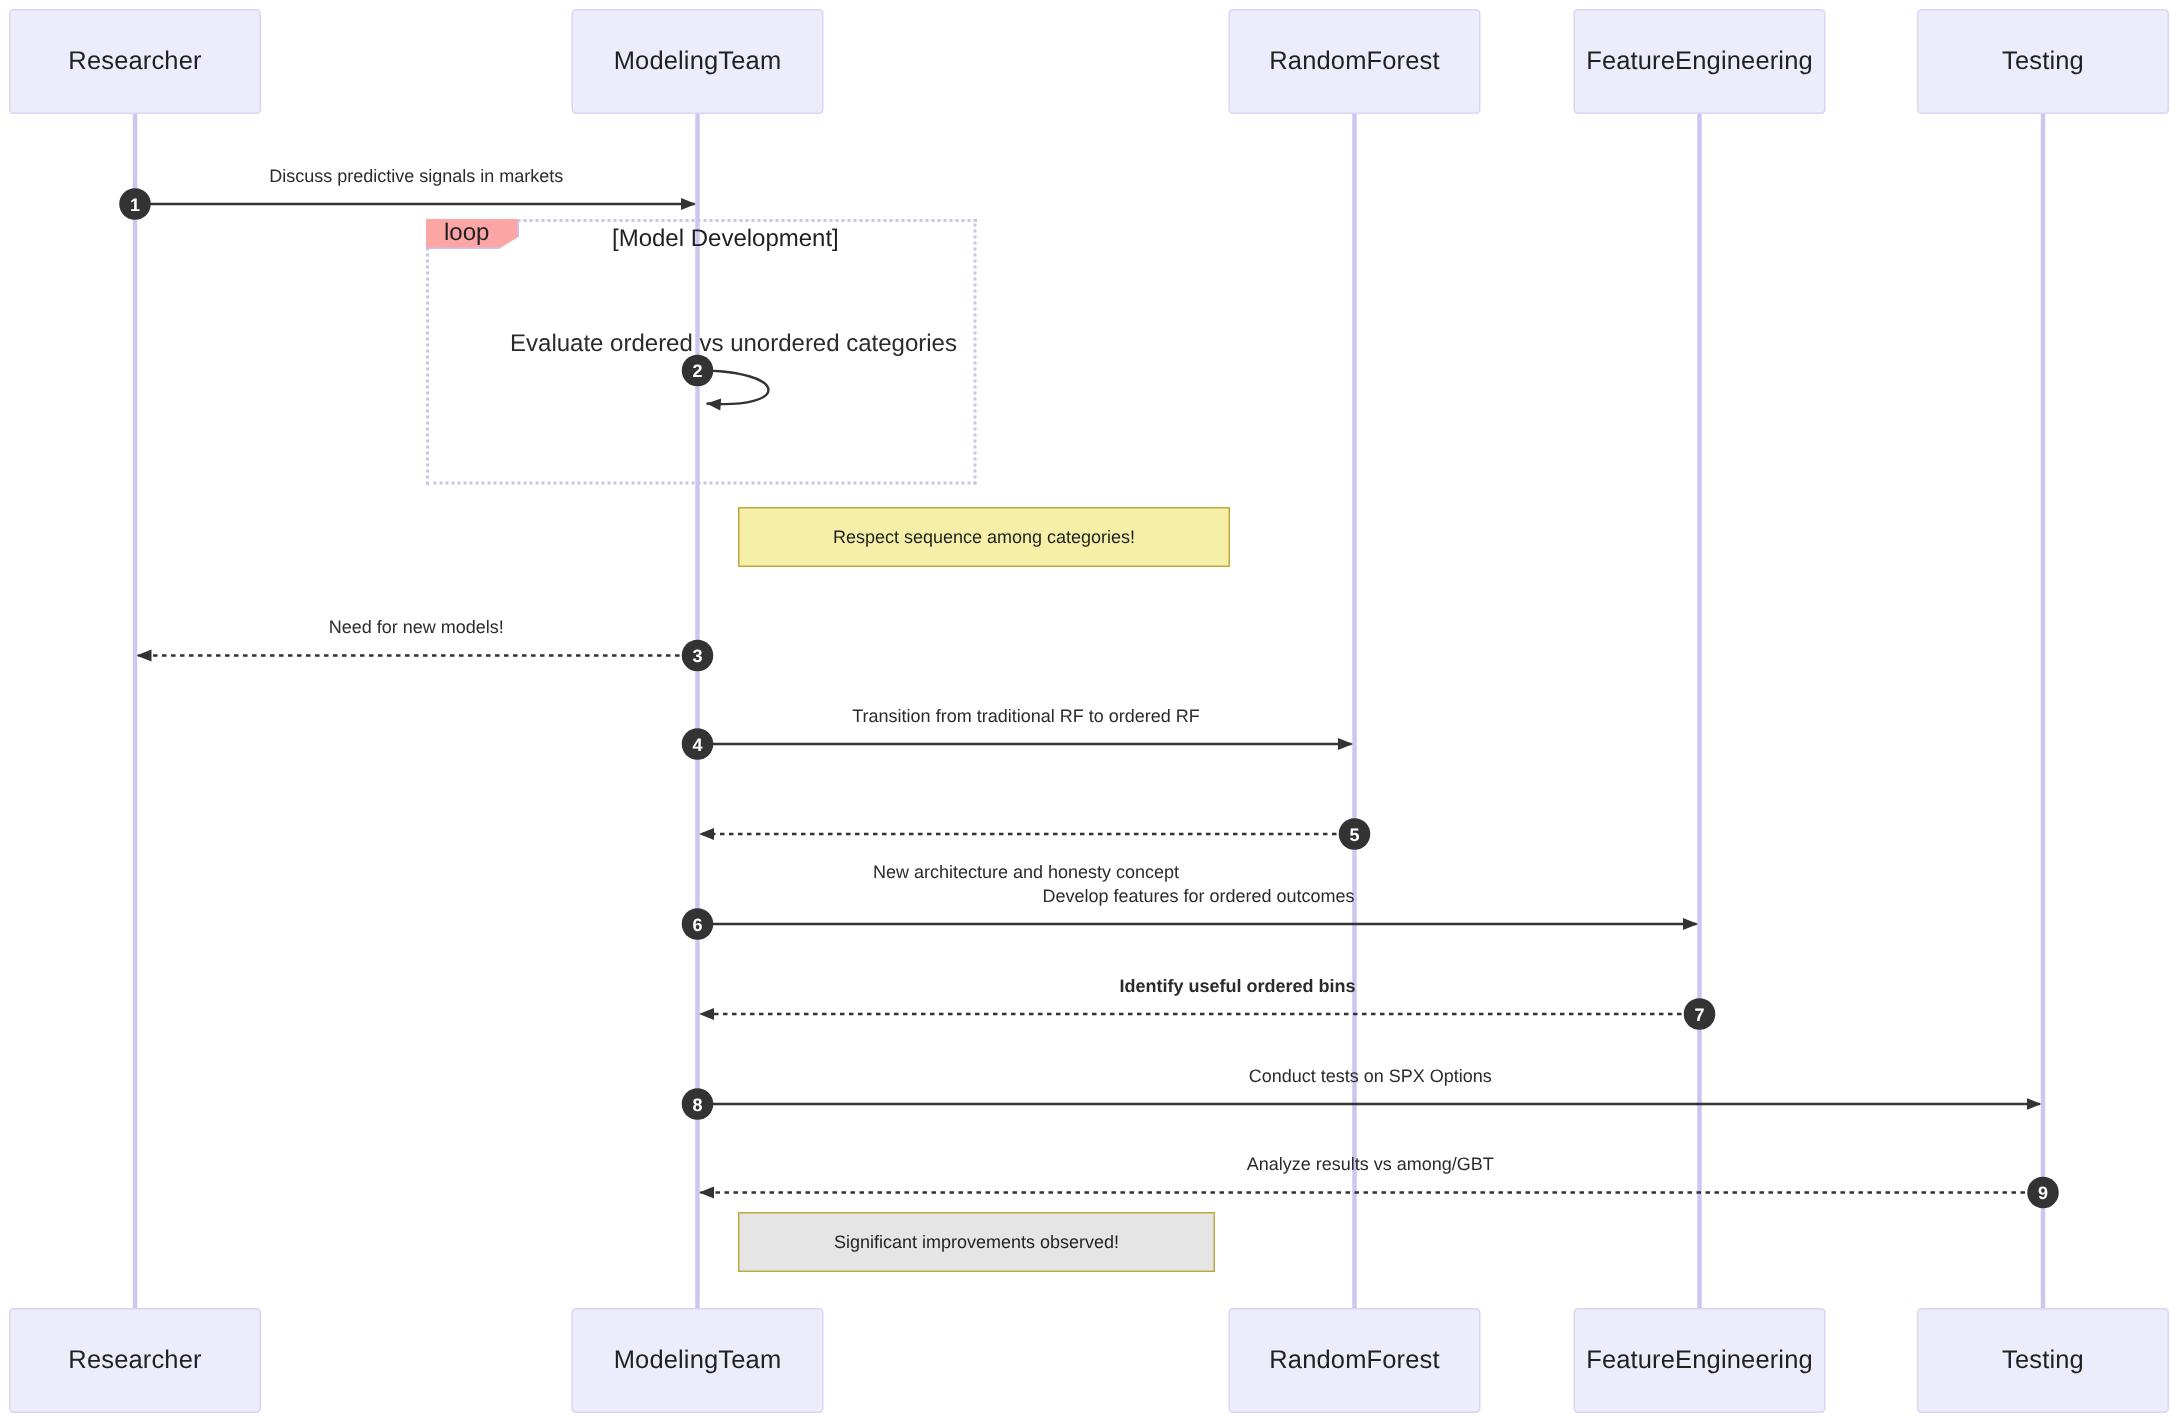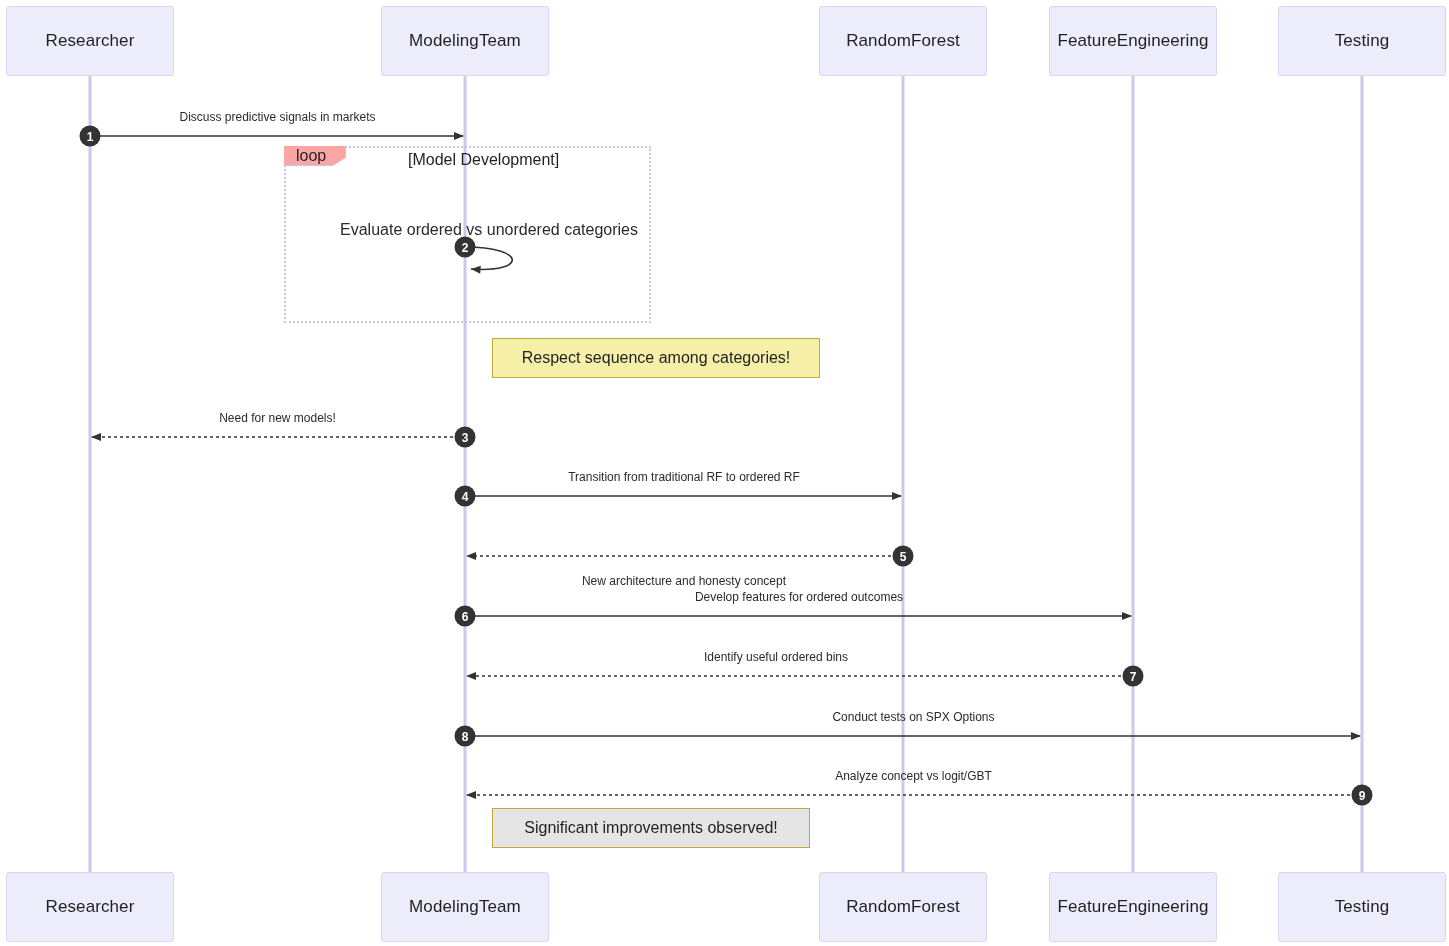--- a/index.html
+++ b/index.html
@@ -77,21 +77,21 @@
   .note-box {
     position: absolute;
     background: #F5EFA8;
     border: 1px solid #BFA93C;
     box-sizing: border-box;
     display: flex;
     align-items: center;
     justify-content: center;
   }
   .note-text {
-    font-size: 16px;
+    font-size: 12px;
     color: #1f2020;
     white-space: nowrap;
   }
   
   .msg-label {
     position: absolute;
     font-size: 12px;
     color: #2b2b2b;
     white-space: nowrap;
     transform: translateX(-50%);
@@ -211,23 +211,23 @@
   </div>
   <div class="loop-title" id="loop-title" style="left: 408px; top: 151px;">[Model Development]</div>
 
   <div id="msg-labels">
       <div class="msg-label" style="left: 277.5px; top: 110px;">Discuss predictive signals in markets</div>
       <div class="loop-msg-label" style="left: 469px; top: 221px;">Evaluate ordered vs unordered categories</div>
       <div class="msg-label" style="left: 277.5px; top: 411px;">Need for new models!</div>
       <div class="msg-label" style="left: 684px; top: 470px;">Transition from traditional RF to ordered RF</div>
       <div class="msg-label" style="left: 684px; top: 530px; margin-top: 44px;">New architecture and honesty concept</div>
       <div class="msg-label" style="left: 799px; top: 590px;">Develop features for ordered outcomes</div>
-      <div class="msg-label" style="left: 776px; top: 650px;">Identify useful ordered bins</div>
+      <div class="msg-label" style="left: 825px; top: 650px; font-weight: bold;">Identify useful ordered bins</div>
       <div class="msg-label" style="left: 913.5px; top: 710px;">Conduct tests on SPX Options</div>
-      <div class="msg-label" style="left: 913.5px; top: 769px;">Analyze concept vs logit/GBT</div>
+      <div class="msg-label" style="left: 913.5px; top: 769px;">Analyze results vs among/GBT</div>
     </div>
 
   <div id="notes">
       <div class="note-box" style="left: 492px; top: 338px; width: 328px; height: 40px; background: rgb(245, 239, 168); border-color: rgb(191, 169, 60);">
         <div class="note-text">Respect sequence among categories!</div>
       </div>
       <div class="note-box" style="left: 492px; top: 808px; width: 318px; height: 40px; background: #e5e5e5; border-color: rgb(191, 169, 60);">
         <div class="note-text">Significant improvements observed!</div>
       </div>
     </div>

